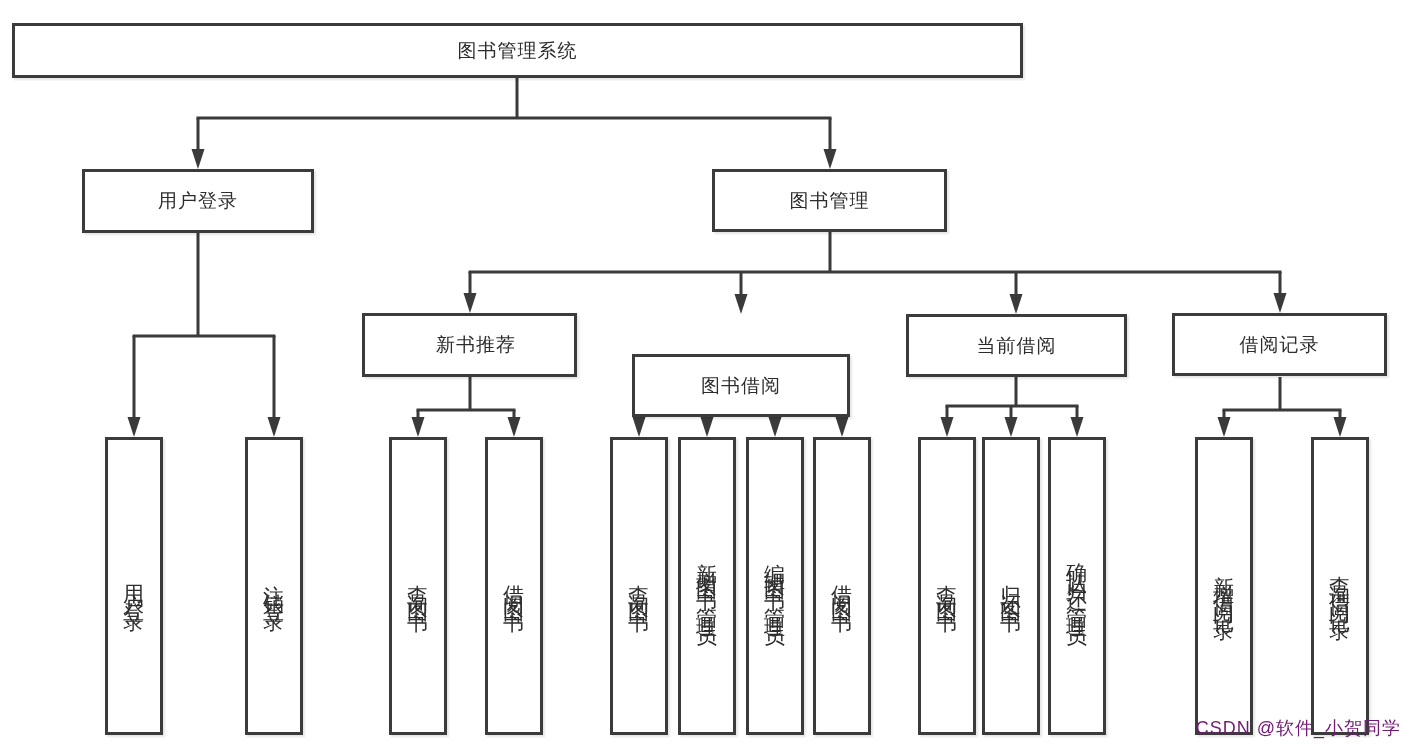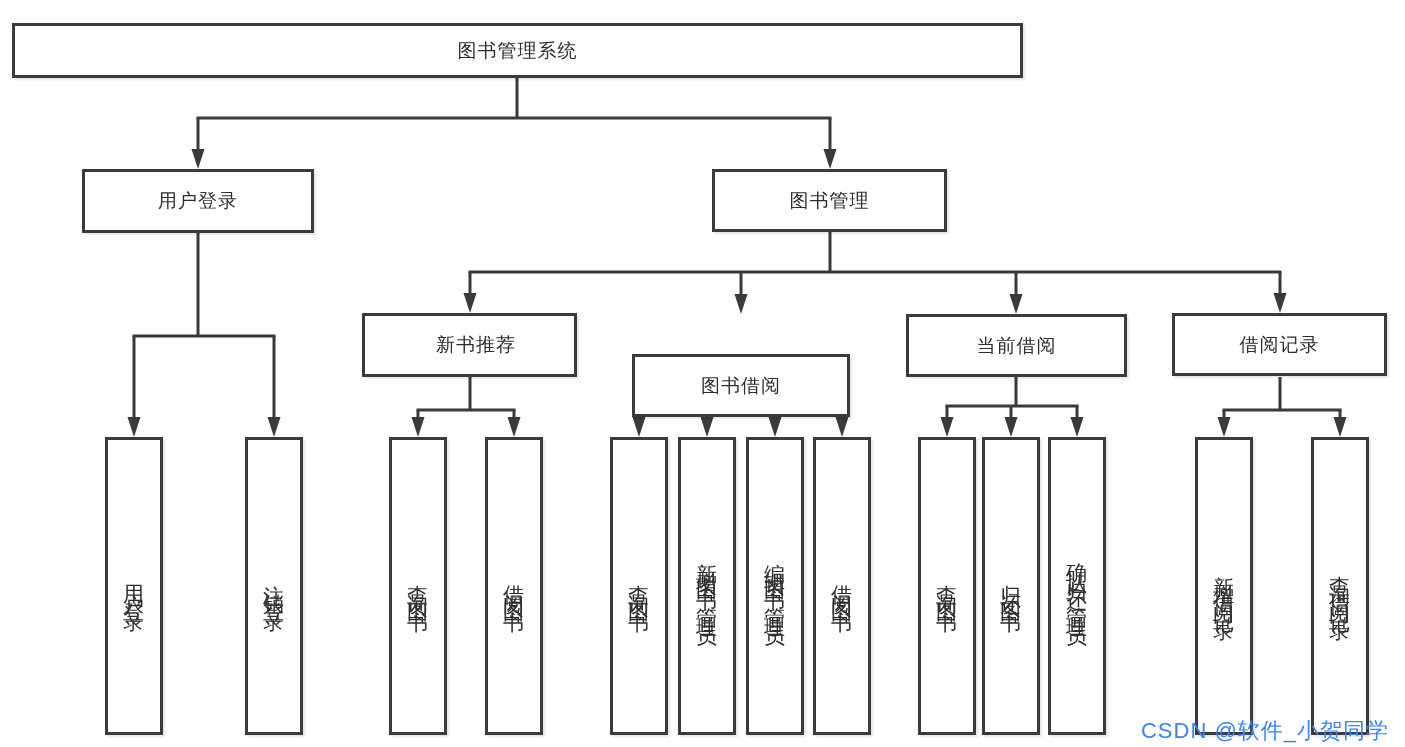--- a/index.html
+++ b/index.html
@@ -20,22 +20,22 @@
     display:flex; align-items:center; justify-content:center;
     border:3px solid #3b3b3b; background:#ffffff;
     box-shadow:2px 2px 2px rgba(0,0,0,0.10);
   }
   .vbox span {
     writing-mode:vertical-rl; text-orientation:mixed;
     font-size:21px; letter-spacing:9px; line-height:1; color:#2d2d2d;
     white-space:nowrap;
   }
   .watermark {
-    position:absolute; top:716px; right:16px;
-    font-size:22px; color:#3b82f6; letter-spacing:1px;
+    position:absolute; top:716px; right:4px;
+    font-size:18px; color:#701a75; letter-spacing:1px;
   }
 </style>
 </head>
 <body>
 
 <div id="stage">
 
   <svg id="connectors" viewBox="0 0 1405 747" fill="none" xmlns="http://www.w3.org/2000/svg">
     <g stroke="#3a3a3a" stroke-width="3">
 

